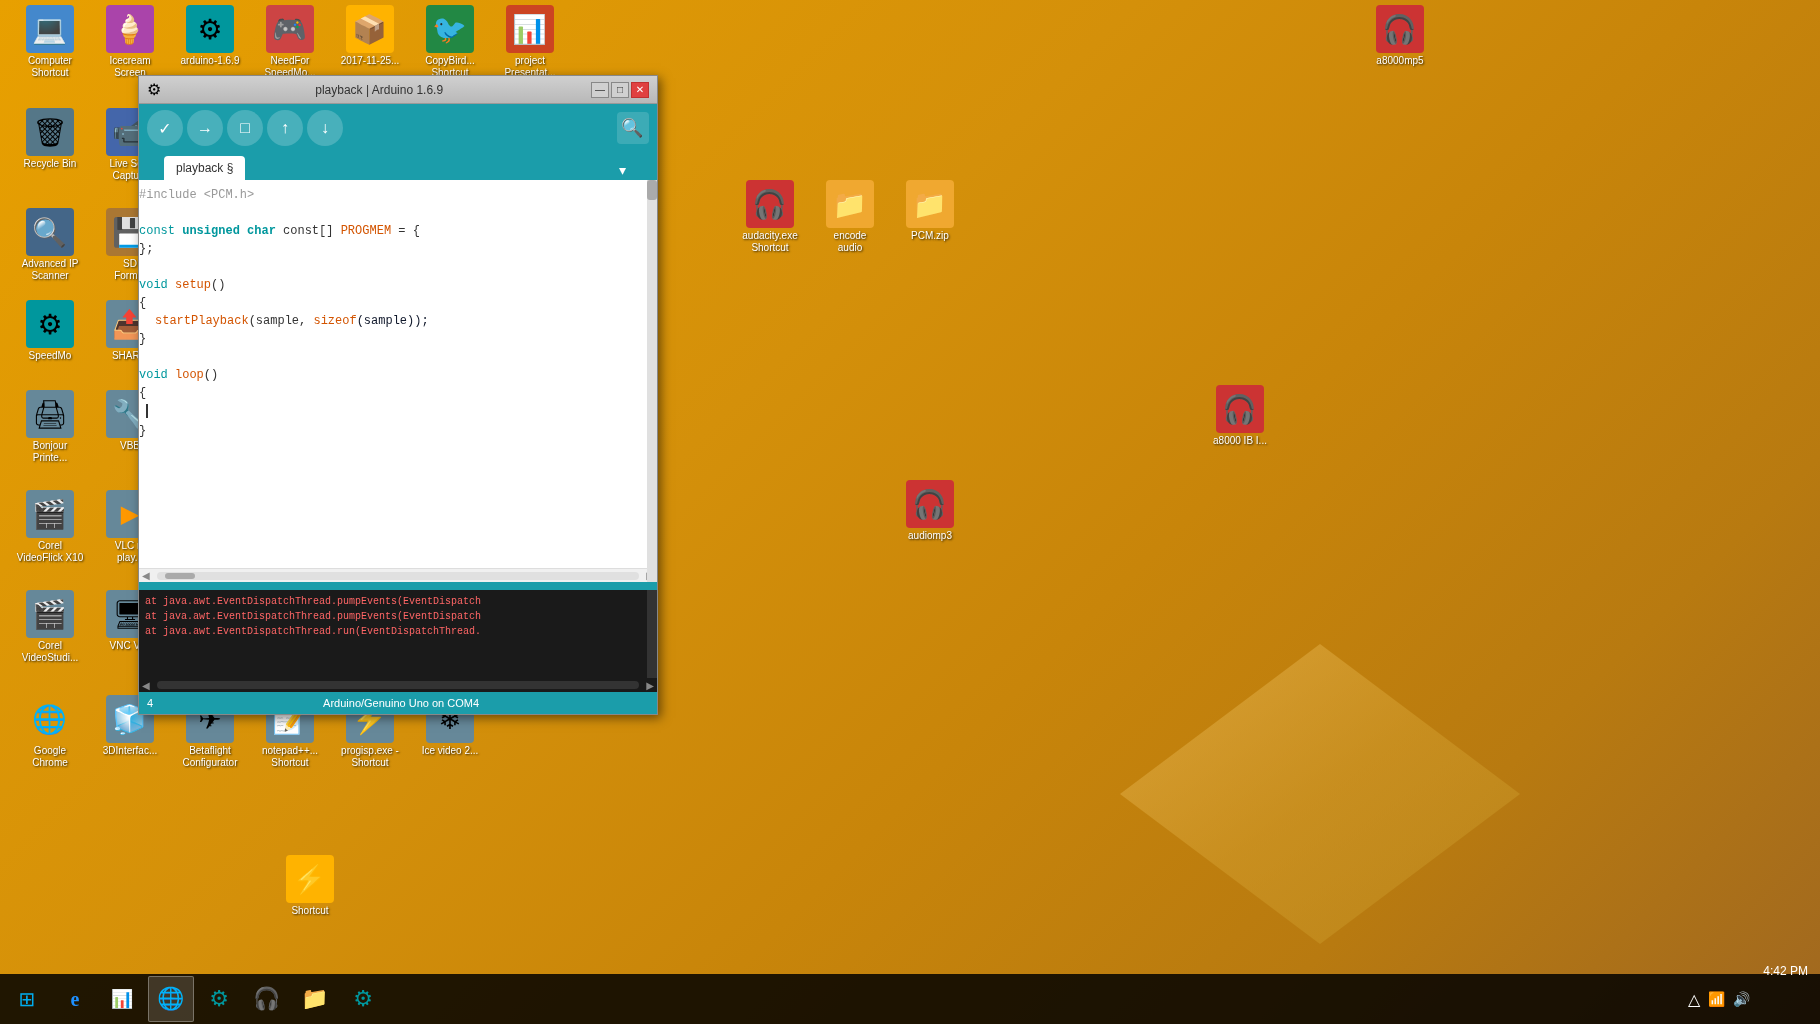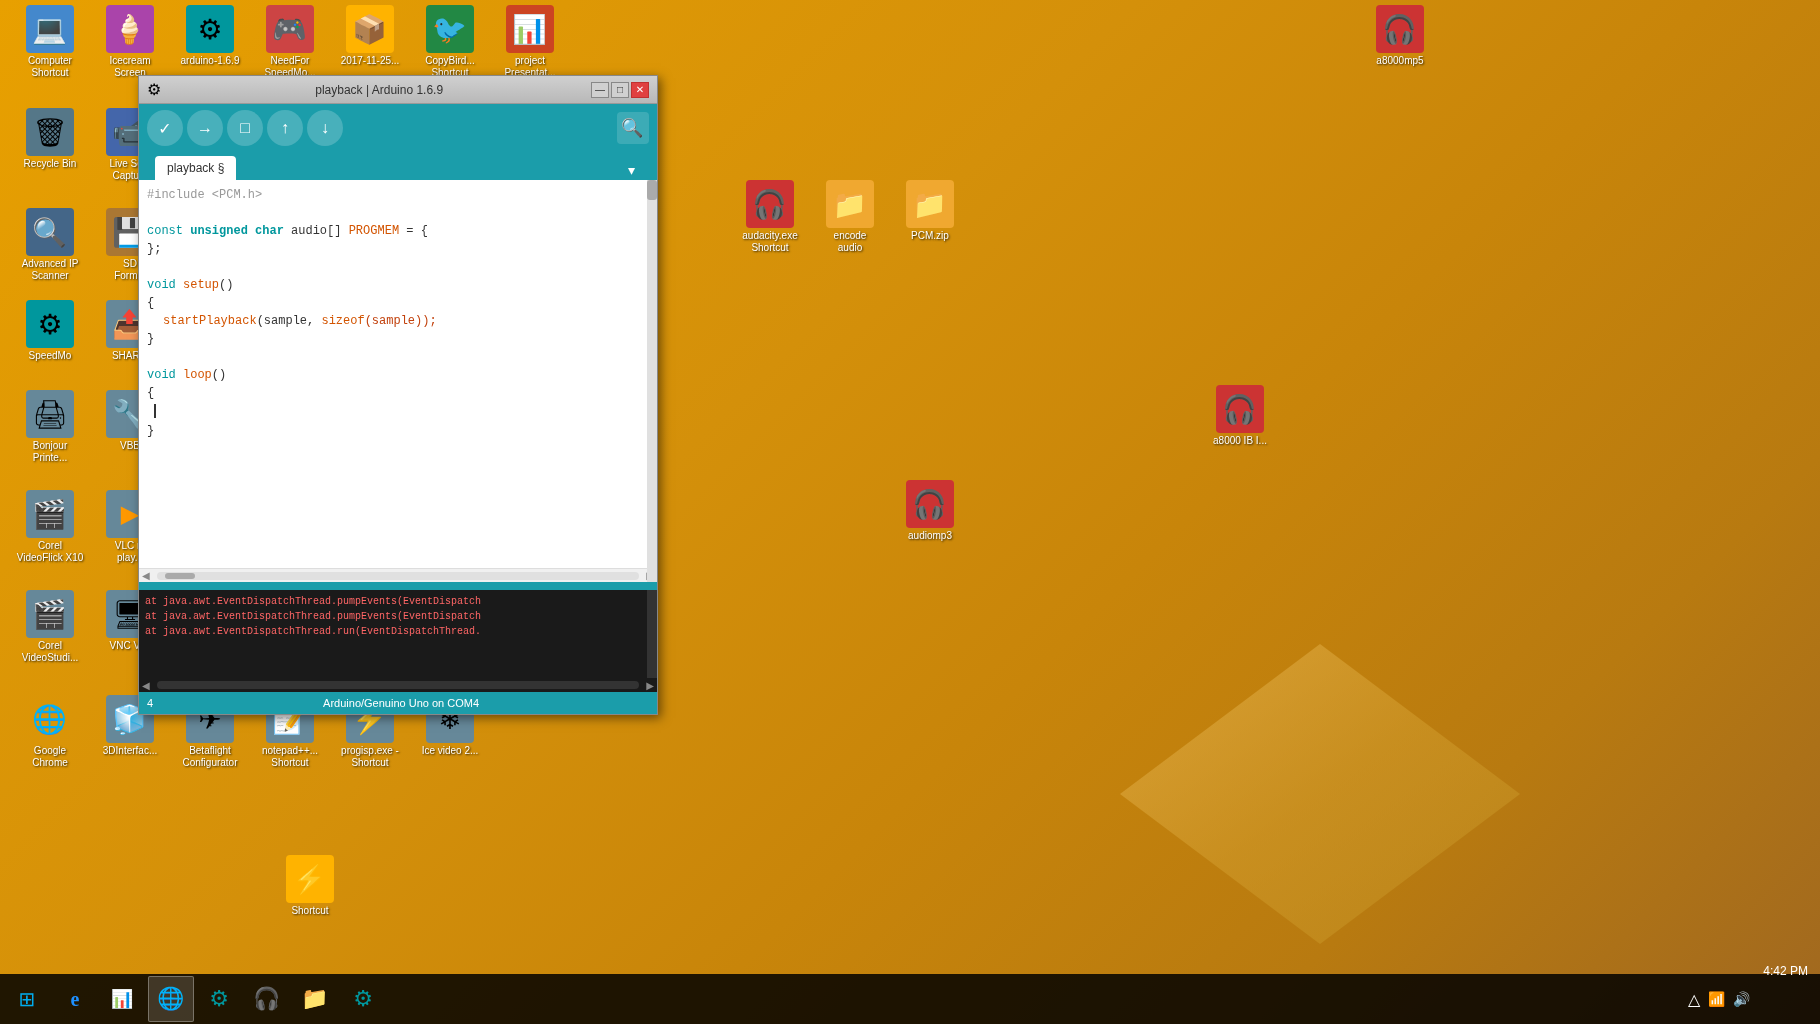--- a/index.html
+++ b/index.html
@@ -154,21 +154,21 @@
       cursor: pointer;
       color: white;
       font-size: 18px;
     }
 
     .tab-bar {
       background: #1B9DAA;
       height: 28px;
       display: flex;
       align-items: flex-end;
-      padding: 0 16px;
+      padding: 0 25px;
       justify-content: center;
     }
     .tab {
       background: white;
       height: 24px;
       padding: 0 12px;
       font-size: 12px;
       display: flex;
       align-items: center;
       border-top-left-radius: 4px;
@@ -186,21 +186,21 @@
     .code-area {
       flex: 1;
       background: #fff;
       overflow: hidden;
       display: flex;
       flex-direction: column;
       position: relative;
     }
     .code-content {
       flex: 1;
-      padding: 6px 8px;
+      padding: 6px 0;
       font-family: 'Courier New', monospace;
       font-size: 12px;
       line-height: 1.5;
       color: #000;
       overflow: hidden;
     }
     .code-scrollbar-right {
       position: absolute;
       right: 0;
       top: 0;
@@ -578,26 +578,26 @@
       <div class="tab">
         <span>playback §</span>
       </div>
       <div class="tab-dropdown">▾</div>
     </div>
 
     <div class="code-area">
       <div class="code-content">
         <div><span class="code-inc">#include &lt;PCM.h&gt;</span></div>
         <div>&nbsp;</div>
-        <div><span class="code-kw">const</span> <span class="code-type">unsigned char</span> <span style="color:#333;">audio[]</span> <span class="code-prog">PROGMEM</span> <span style="color:#333;">= {</span></div>
+        <div><span class="code-kw">const</span> <span class="code-type">unsigned char</span> <span style="color:#333;">const[]</span> <span class="code-prog">PROGMEM</span> <span style="color:#333;">= {</span></div>
         <div><span style="color:#333;">};</span></div>
         <div>&nbsp;</div>
         <div><span class="code-kw">void</span> <span class="code-func">setup</span><span style="color:#333;">()</span></div>
         <div><span style="color:#333;">{</span></div>
-        <div style="padding-left:16px;"><span class="code-func">startPlayback</span><span style="color:#333;">(sample, </span><span class="code-func">sizeof</span><span style="color:#c2410c;">(sample));</span></div>
+        <div style="padding-left:16px;"><span class="code-func">startPlayback</span><span style="color:#333;">(sample, </span><span class="code-func">sizeof</span><span style="color:#0f172a;">(sample));</span></div>
         <div><span style="color:#333;">}</span></div>
         <div>&nbsp;</div>
         <div><span class="code-kw">void</span> <span class="code-func">loop</span><span style="color:#333;">()</span></div>
         <div><span style="color:#333;">{</span></div>
         <div style="height:20px;">&nbsp;<span class="cursor-blink"></span></div>
         <div><span style="color:#333;">}</span></div>
       </div>
       <div class="code-scrollbar-right">
         <div class="code-scrollbar-thumb"></div>
       </div>

